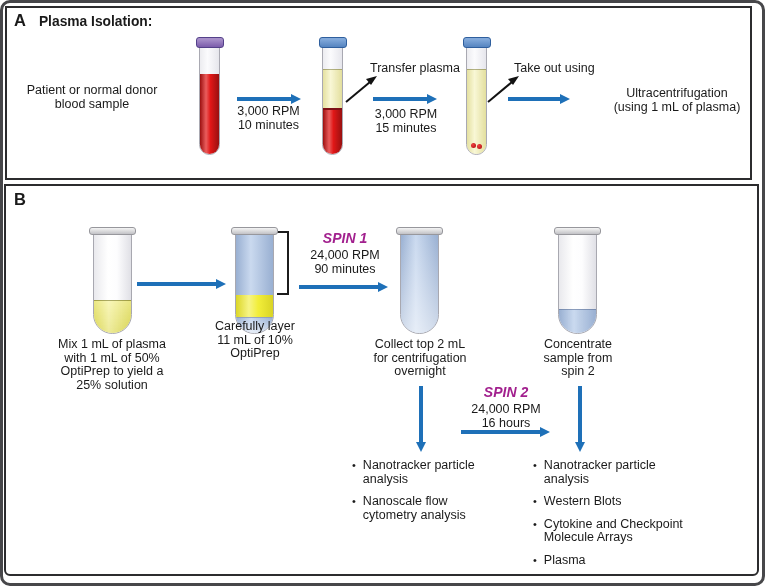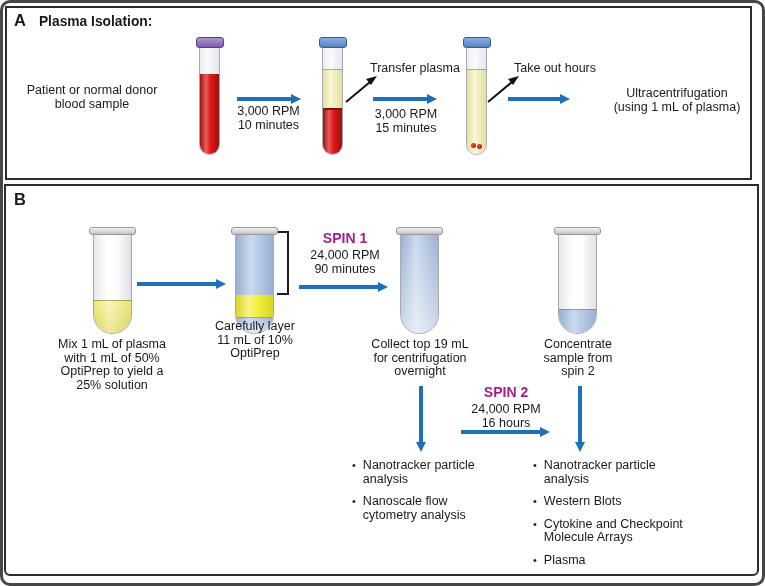--- a/index.html
+++ b/index.html
@@ -12,21 +12,21 @@
   .box-b { left:4px; top:184px; width:755px; height:392px; border-radius:0 0 6px 6px; }
 
   .phead { position:absolute; display:flex; gap:13px; align-items:baseline; }
   .pletter { font-size:16.5px; font-weight:bold; }
   .ptitle  { font-size:13.8px; font-weight:bold; }
 
   .t { position:absolute; white-space:pre-line; font-size:12.5px; line-height:13.5px;
        text-align:center; }
   .tl { text-align:left; white-space:nowrap; }
   .spin { position:absolute; width:100px; text-align:center; font-weight:bold;
-          font-size:14px; color:var(--spin-magenta,#a2208e); }
+          font-size:14px; color:var(--spin-magenta,#a2208e);font-style:italic; }
 
   
   .ar { position:absolute; height:3.5px; background:var(--arrow-blue,#1e70b8); }
   .ar::after { content:""; position:absolute; right:-9px; top:50%; transform:translateY(-50%);
                border-left:10px solid var(--arrow-blue,#1e70b8);
                border-top:5.5px solid transparent; border-bottom:5.5px solid transparent; }
   .ad { position:absolute; width:3.5px; background:var(--arrow-blue,#1e70b8); }
   .ad::after { content:""; position:absolute; bottom:-9px; left:50%; transform:translateX(-50%);
                border-top:10px solid var(--arrow-blue,#1e70b8);
                border-left:5.5px solid transparent; border-right:5.5px solid transparent; }
@@ -129,21 +129,21 @@
           <div class="pellet" style="left:3.5px; top:96px;"></div>
           <div class="pellet" style="left:9.5px; top:97px;"></div>
         </div>
         <div class="capA blue"></div>
       </div>
 
       <svg class="diag" style="left:486px; top:72px;" width="34" height="32" viewBox="0 0 34 32">
         <line x1="2" y1="30" x2="26" y2="10" stroke="#121212" stroke-width="2"></line>
         <polygon points="33,4 27,13 22,7" fill="#121212"></polygon>
       </svg>
-      <div class="t tl" style="left:514px; top:62px;">Take out hours</div>
+      <div class="t tl" style="left:514px; top:62px;">Take out using</div>
 
       <div class="ar" style="left:508px; top:97px; width:53px;"></div>
       <div class="t" style="left:597px; top:87px; width:160px;">Ultracentrifugation
 (using 1 mL of plasma)</div>
     </section>
 
     
     <section style="display:contents">
       <div class="phead" style="left:14px; top:190px;">
         <span class="pletter">B</span>
@@ -182,21 +182,21 @@
 90 minutes</div>
       <div class="ar" style="left:299px; top:285px; width:80px;"></div>
 
       
       <div class="tubeB" style="left:400px; top:227px;">
         <div class="bodyB">
           <div class="layer oblue-fade" style="top:0; bottom:0;"></div>
         </div>
         <div class="rimB"></div>
       </div>
-      <div class="t" style="left:345px; top:338px; width:150px;">Collect top 19 mL
+      <div class="t" style="left:345px; top:338px; width:150px;">Collect top 2 mL
 for centrifugation
 overnight</div>
 
       
       <div class="tubeB" style="left:558px; top:227px;">
         <div class="bodyB">
           <div class="layer oblue edge-b" style="top:75px; bottom:0;"></div>
         </div>
         <div class="rimB"></div>
       </div>

